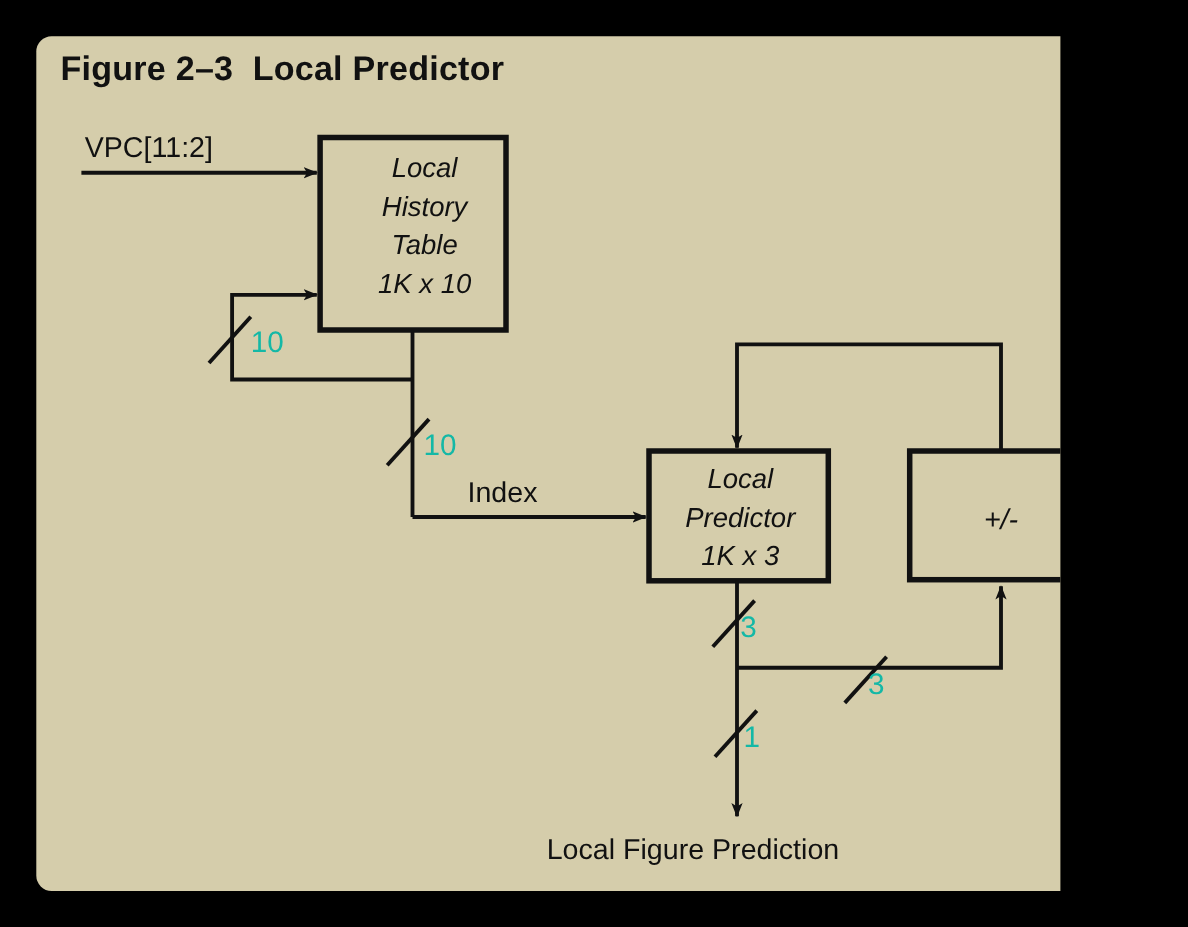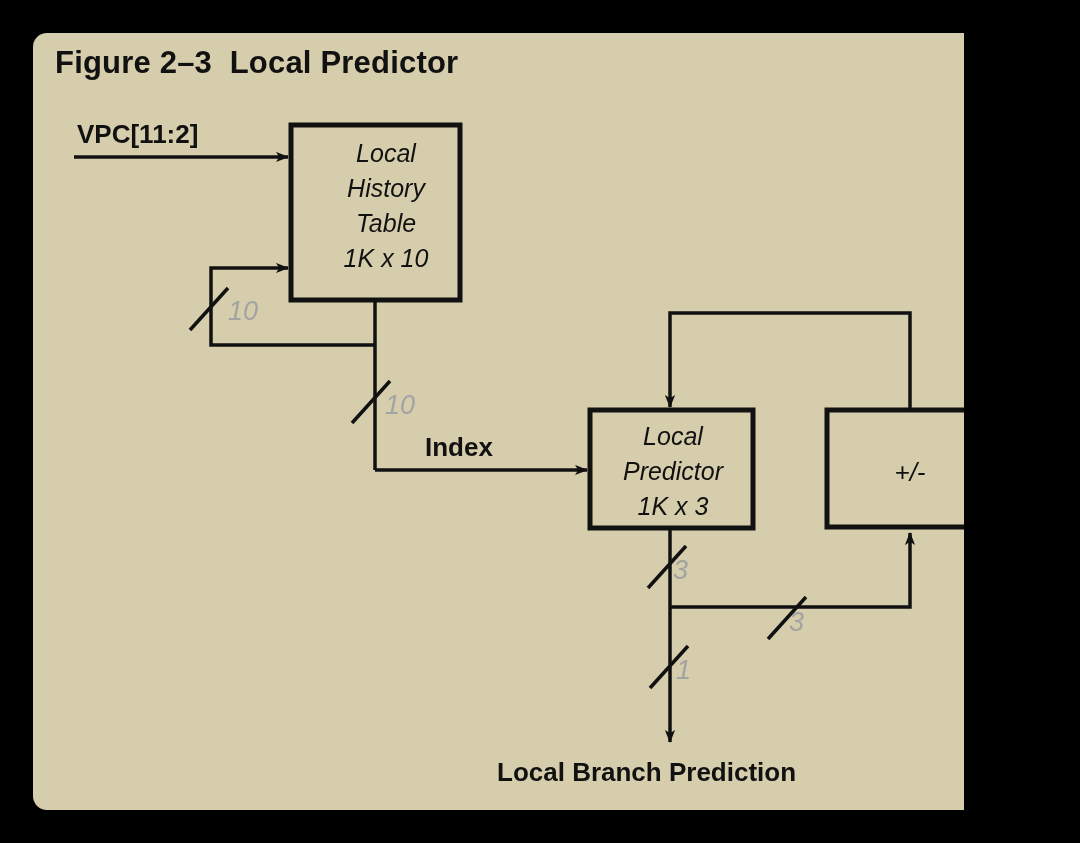--- a/index.html
+++ b/index.html
@@ -48,28 +48,26 @@
     line-height: 35px;
     text-align: center;
     white-space: pre;
     font-style: italic;
   }
   .wire-label {
     position: absolute;
     color: #111111;
     font-size: 25px;
     white-space: pre;
-    font-weight: bold;
   }
   .bit-label {
     position: absolute;
-    color: #a3a3a3;
+    color: #14b8a6;
     font-size: 27px;
     white-space: pre;
-    font-style: italic;
   }
   #lht-label {
     left: 311px;
     top: 136px;
     width: 150px;
   }
   #lp-label {
     left: 598px;
     top: 419px;
     width: 150px;
@@ -149,21 +147,21 @@
 History
 Table
 1K x 10</div>
   <div class="blk-label" id="lp-label">Local
 Predictor
 1K x 3</div>
   <div class="blk-label" id="pm-label">+/-</div>
 
   <div class="wire-label" id="vpc-label">VPC[11:2]</div>
   <div class="wire-label" id="index-label">Index</div>
-  <div class="wire-label" id="out-label">Local Branch Prediction</div>
+  <div class="wire-label" id="out-label">Local Figure Prediction</div>
 
   <div class="bit-label" id="bits-fb10">10</div>
   <div class="bit-label" id="bits-idx10">10</div>
   <div class="bit-label" id="bits-out3">3</div>
   <div class="bit-label" id="bits-upd3">3</div>
   <div class="bit-label" id="bits-out1">1</div>
 
 </div>
 
 </body></html>

